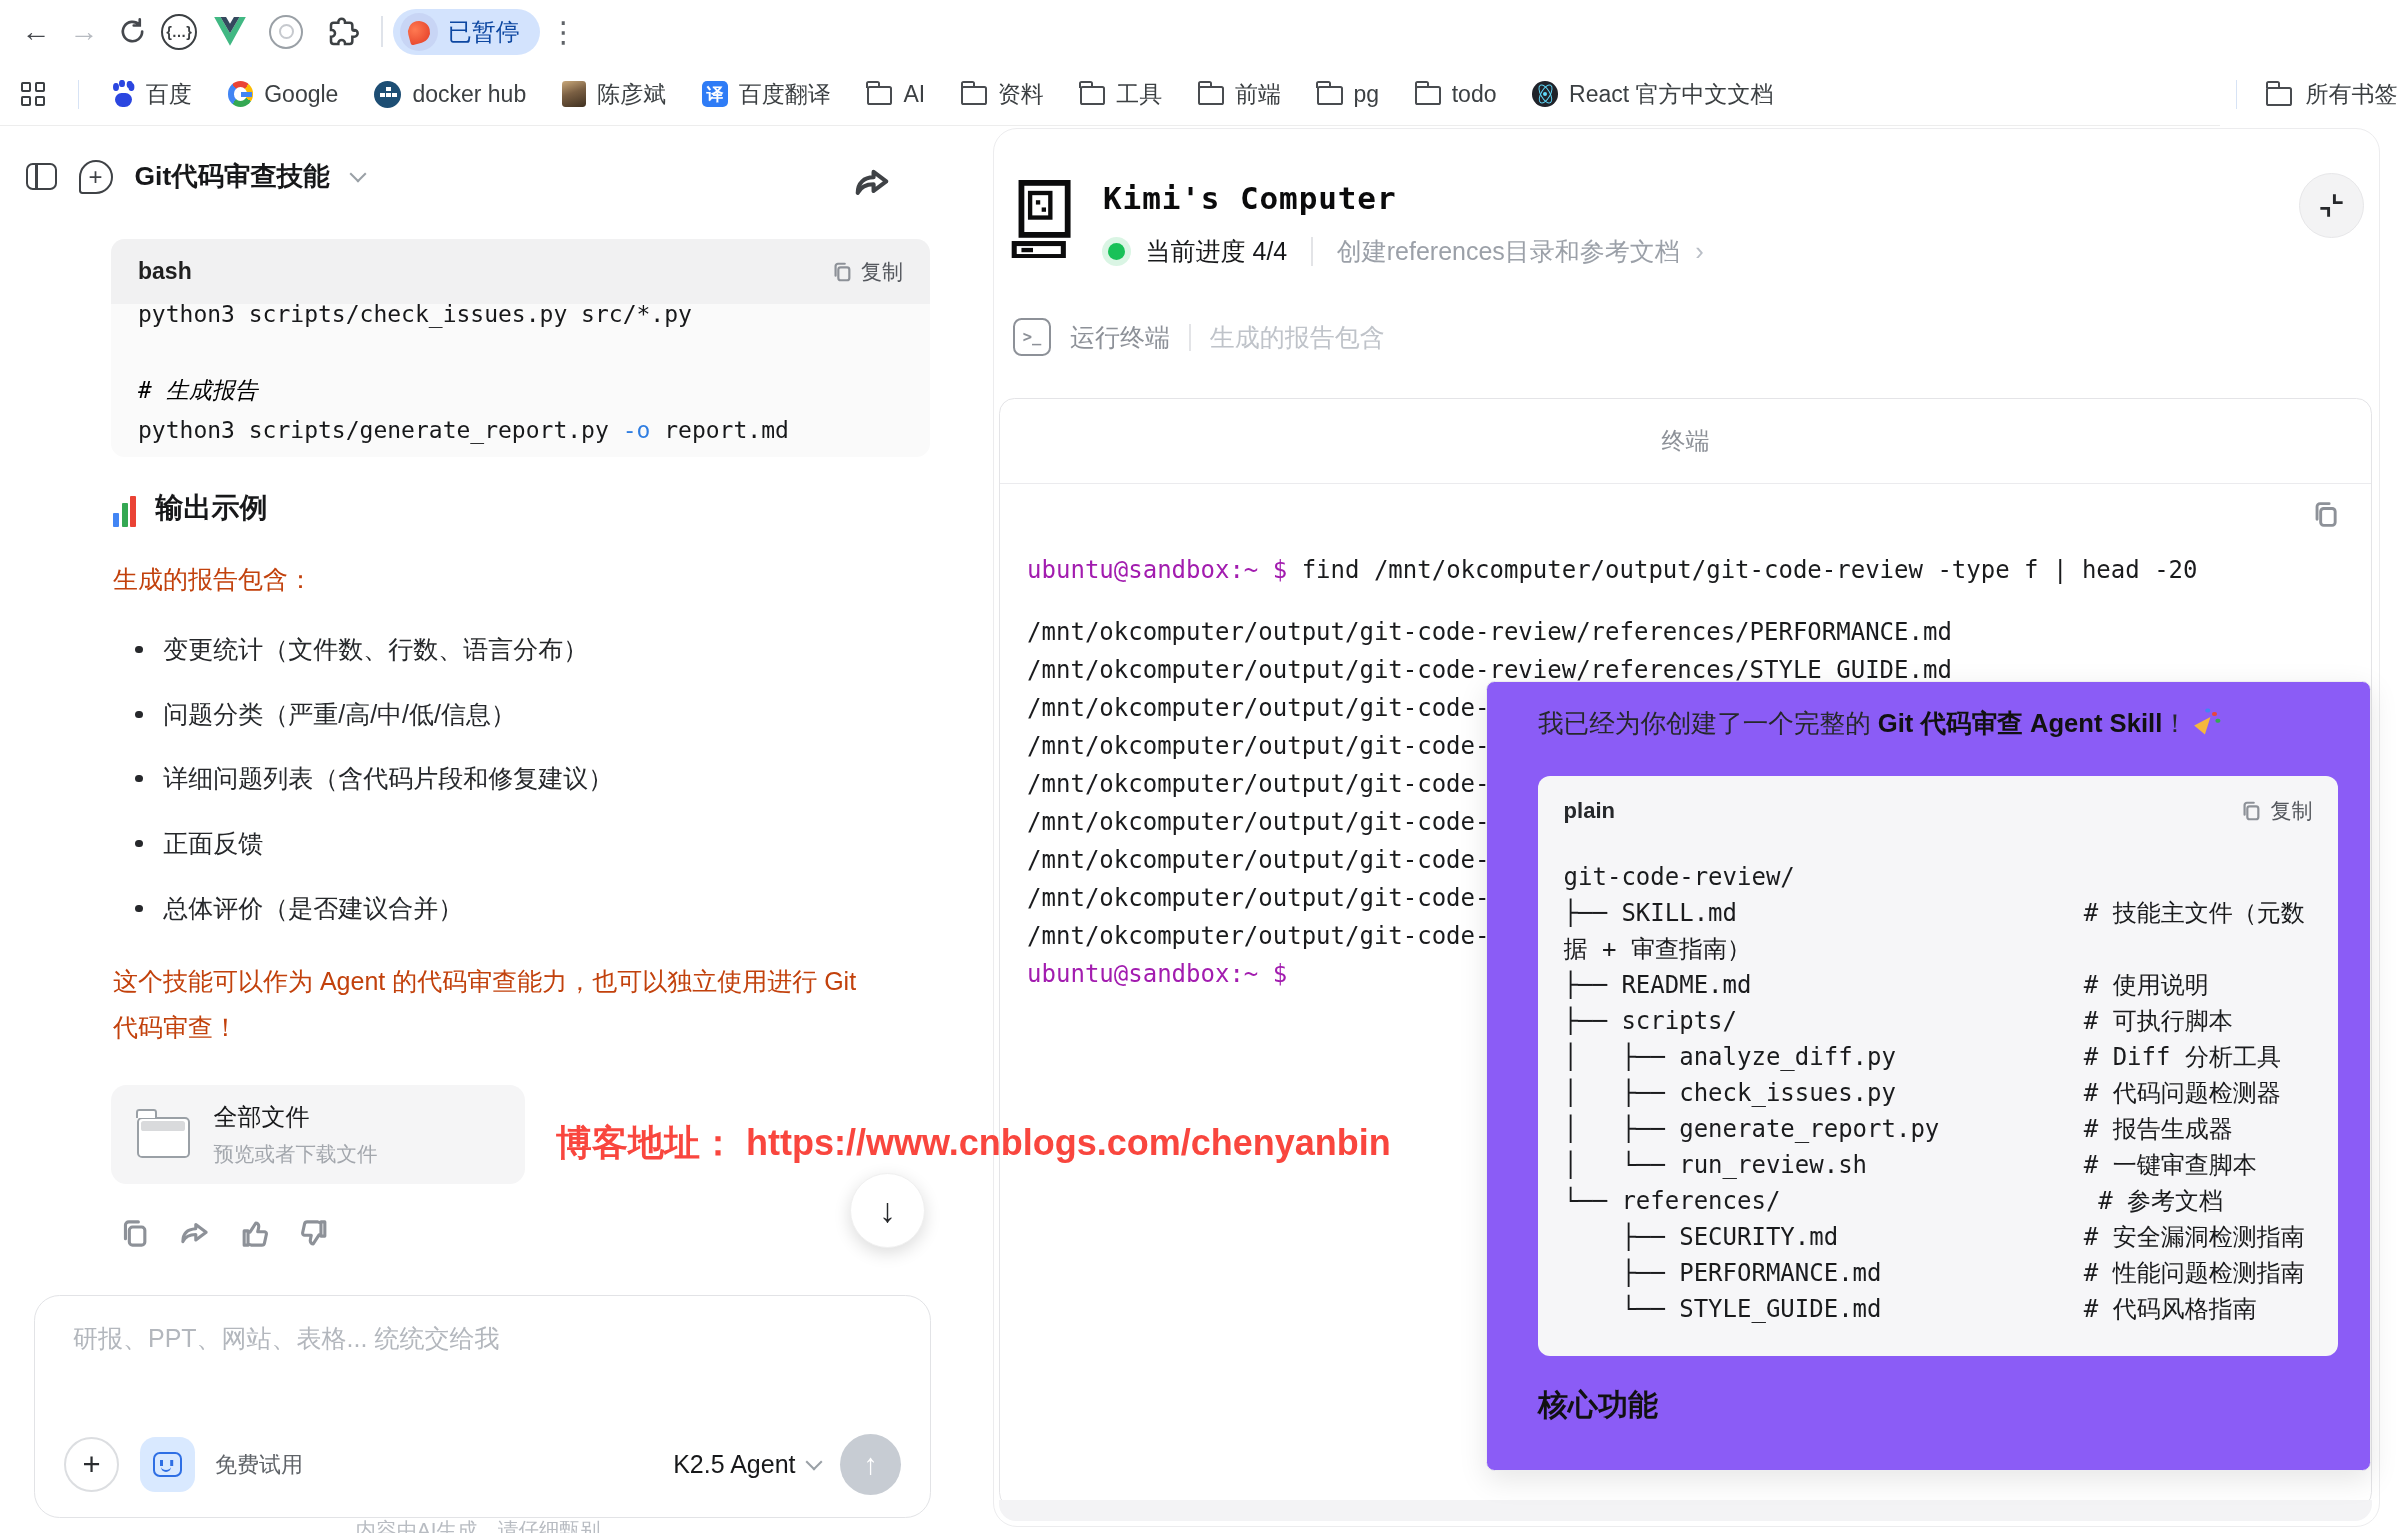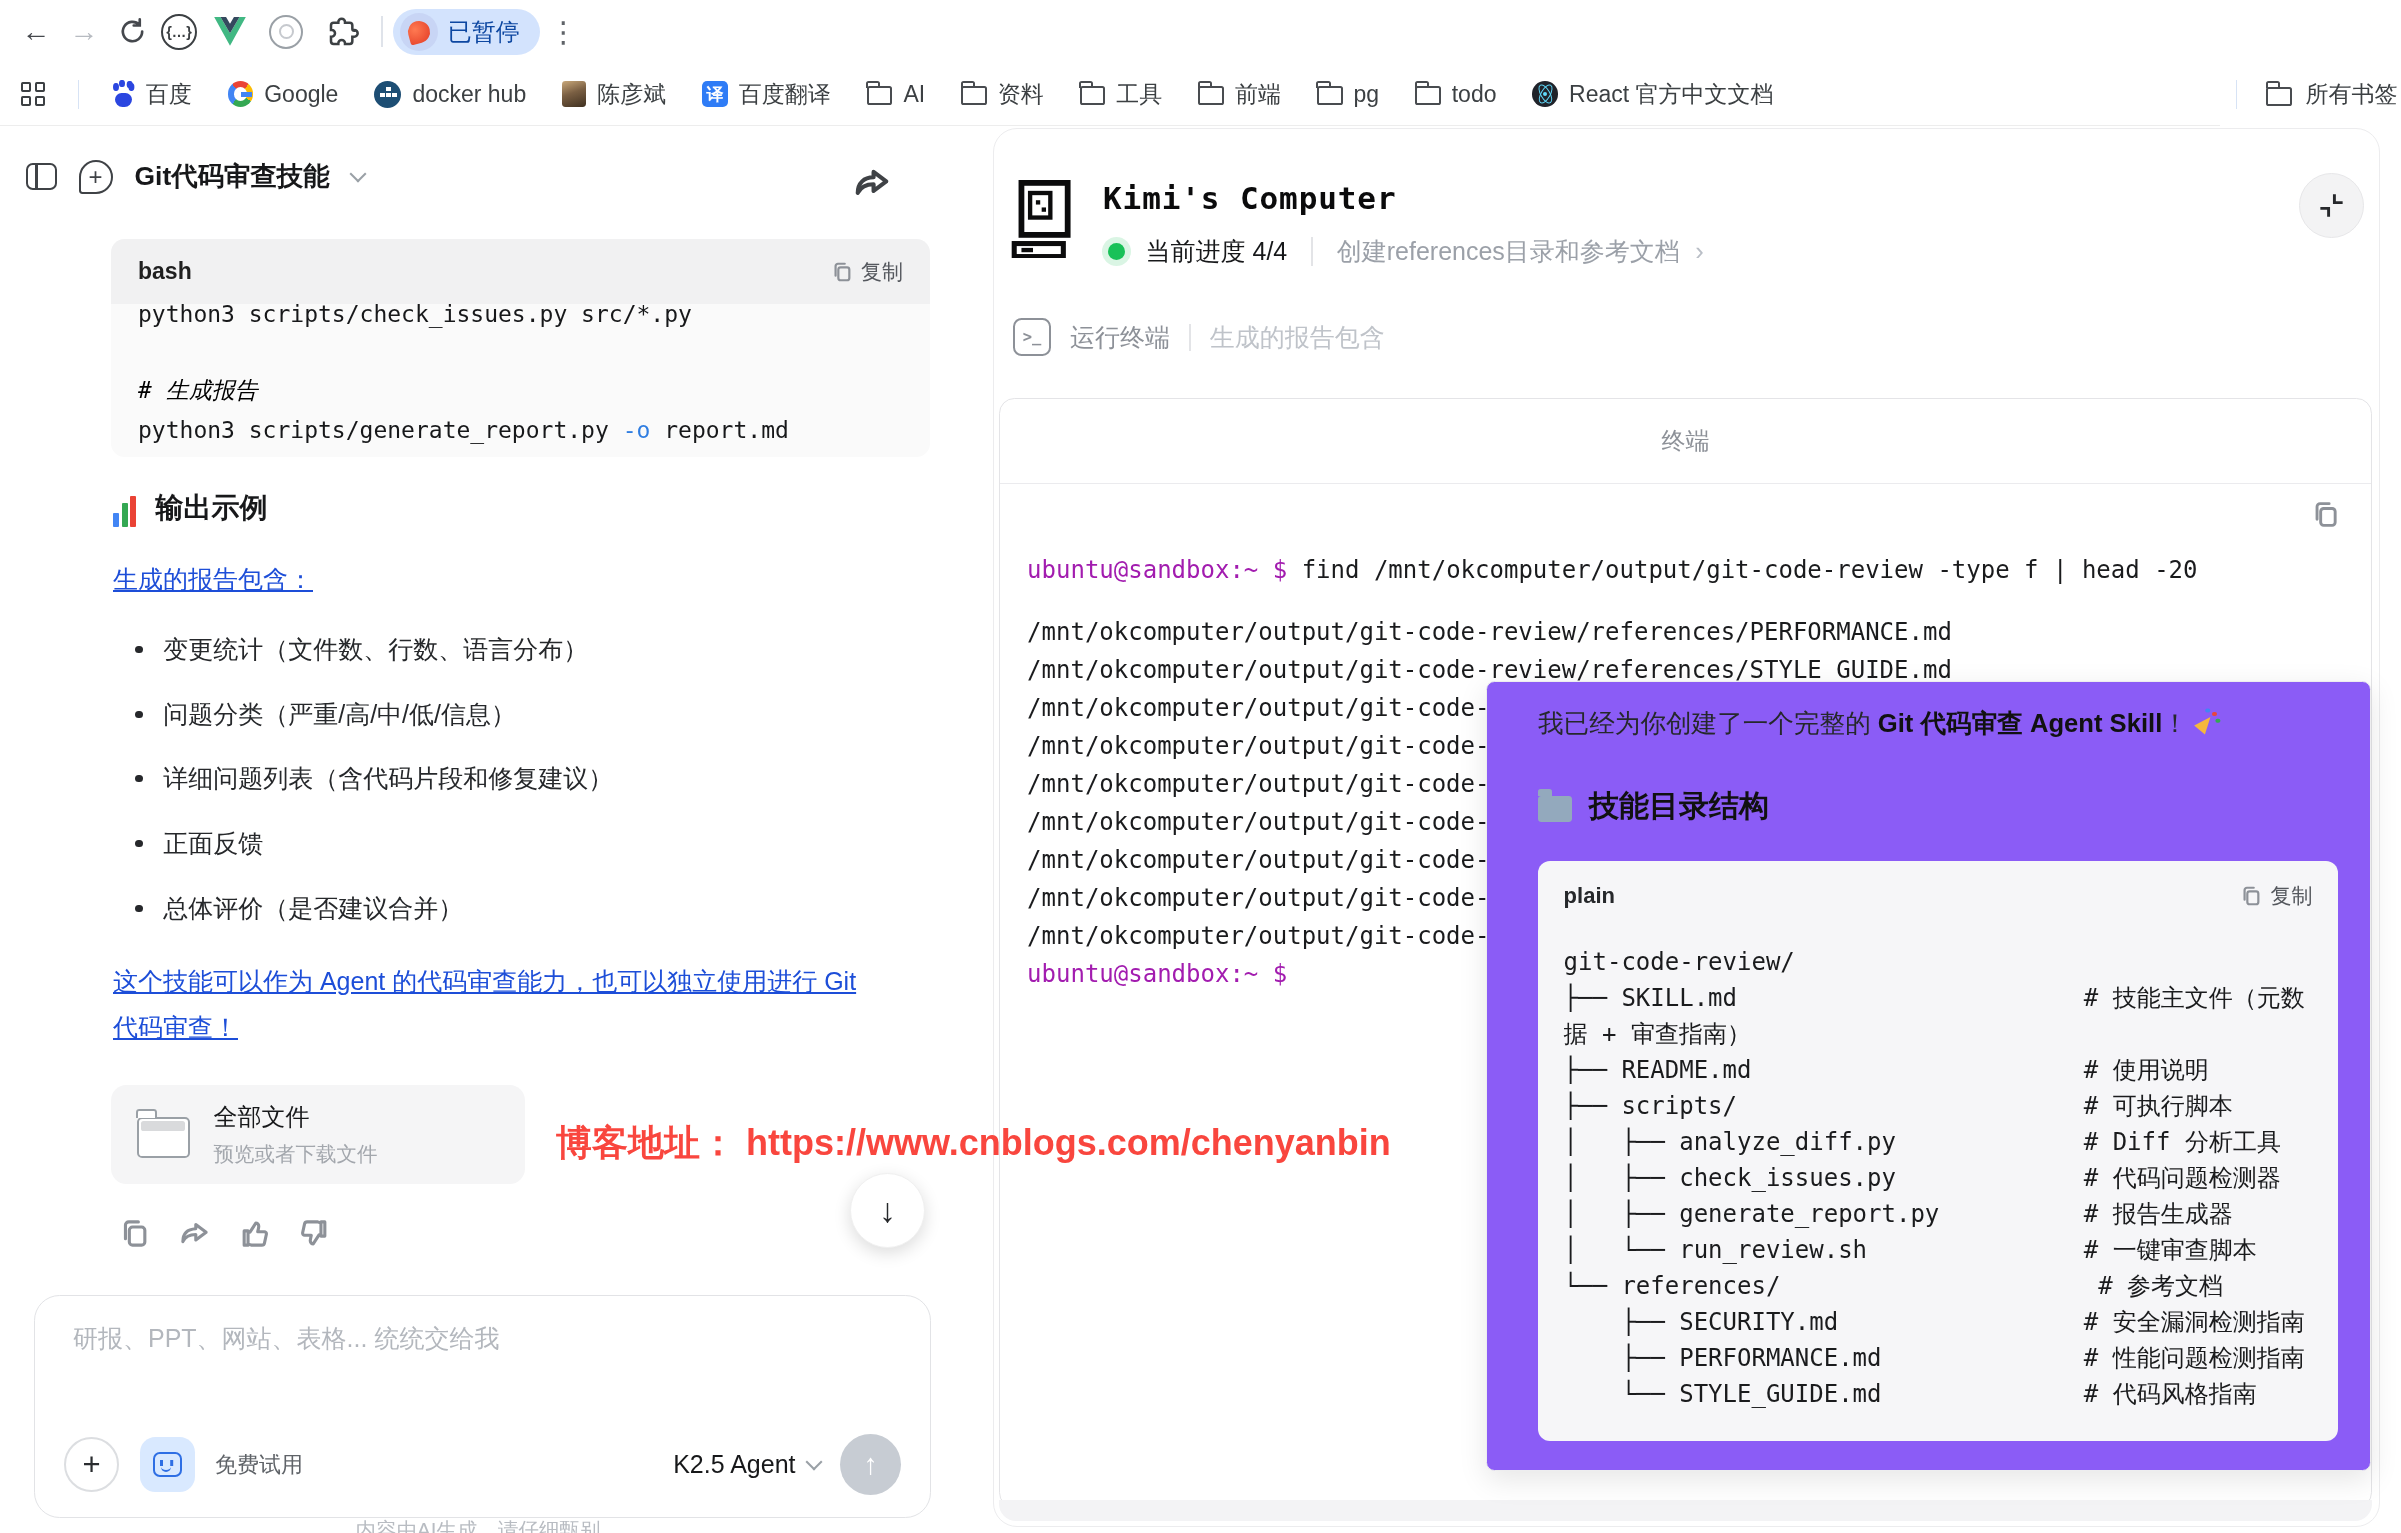--- a/index.html
+++ b/index.html
@@ -65,21 +65,21 @@
   .code-copy { margin-left:auto; display:flex; align-items:center; gap:8.5px; color:#55585e; font-size:21px; }
   .code-body { padding:0 27px; font-family:"DejaVu Sans Mono",monospace; font-size:23px; line-height:40px; color:#17181a; }
   .clipped-line { margin-top:-10.2px; white-space:nowrap; }
   .code-comment { color:#000000; font-style:italic; margin-top:36px; }
   .flag-blue { color:#2f7de1; }
 
   .sec-head { position:absolute; left:113px; top:489px; display:flex; align-items:flex-end; gap:15.4px; }
   .barchart-ico { width:27px; height:32px; display:flex; align-items:flex-end; gap:2.6px; border-left:0; }
   .barchart-ico i { width:6px; display:block; border-radius:0.9px; }
   .sec-title { font-size:28px; font-weight:700; color:#17181a; }
-  .para { position:absolute; left:113px; font-size:25px; color:#1d4ed8;text-decoration:underline; }
+  .para { position:absolute; left:113px; font-size:25px; color:#c2410c; }
   .bullet { position:absolute; left:135px; display:flex; align-items:center; gap:20.5px; font-size:25px; color:#26282b; }
   .bullet::before { content:''; width:7.7px; height:7.7px; border-radius:50%; background:#26282b; flex:0 0 auto; }
 
   .file-card { position:absolute; left:111px; top:1085px; width:414px; height:99px; background:#f5f5f6; border-radius:15.4px; display:flex; align-items:center; gap:24px; padding:0 25.6px; }
   .bigfolder { width:53px; height:41px; border:2.6px solid #9aa0a6; border-radius:5.1px; position:relative; background:#fff; margin-top:5.1px; }
   .bigfolder::before { content:''; position:absolute; top:-9.4px; left:-2.6px; width:17px; height:6.8px; border:2.6px solid #9aa0a6; border-bottom:none; border-radius:3.4px 3.4px 0 0; background:#fff; }
   .bigfolder::after { content:''; position:absolute; left:2.6px; top:2.6px; right:2.6px; height:10.2px; background:#d9dadc; border-radius:2.6px; }
   .fc-title { font-size:24px; color:#17181a; font-weight:500; }
   .fc-sub { font-size:20.5px; color:#a3a7ad; margin-top:6.8px; }
 
@@ -431,24 +431,20 @@
             <rect x="8" y="7" width="12" height="14" rx="2.5"></rect>
             <path d="M5 16V5.5A2.5 2.5 0 0 1 7.5 3H15"></path>
           </svg>
       </div>
     </div>
     <div class="rc-bottom-strip"></div>
   </div>
 
   <div class="overlay">
     <div class="ov-intro"><span>我已经为你创建了一个完整的 </span><b>Git 代码审查 Agent Skill</b><span>！</span><span class="party-ico"></span></div>
-    <div class="ov-h3">
-      <span class="ov-folder"></span>
-      <span class="ov-h3-text">技能目录结构</span>
-    </div>
     <div class="ov-code">
       <div class="ov-code-head">
         <span class="ov-lang">plain</span>
         <span class="ov-copy">
           <svg class="stroke-ico" width="22" height="22" viewBox="0 0 24 24">
               <rect x="8" y="7" width="12" height="14" rx="2.5"></rect>
               <path d="M5 16V5.5A2.5 2.5 0 0 1 7.5 3H15"></path>
             </svg>
           <span>复制</span>
         </span>

